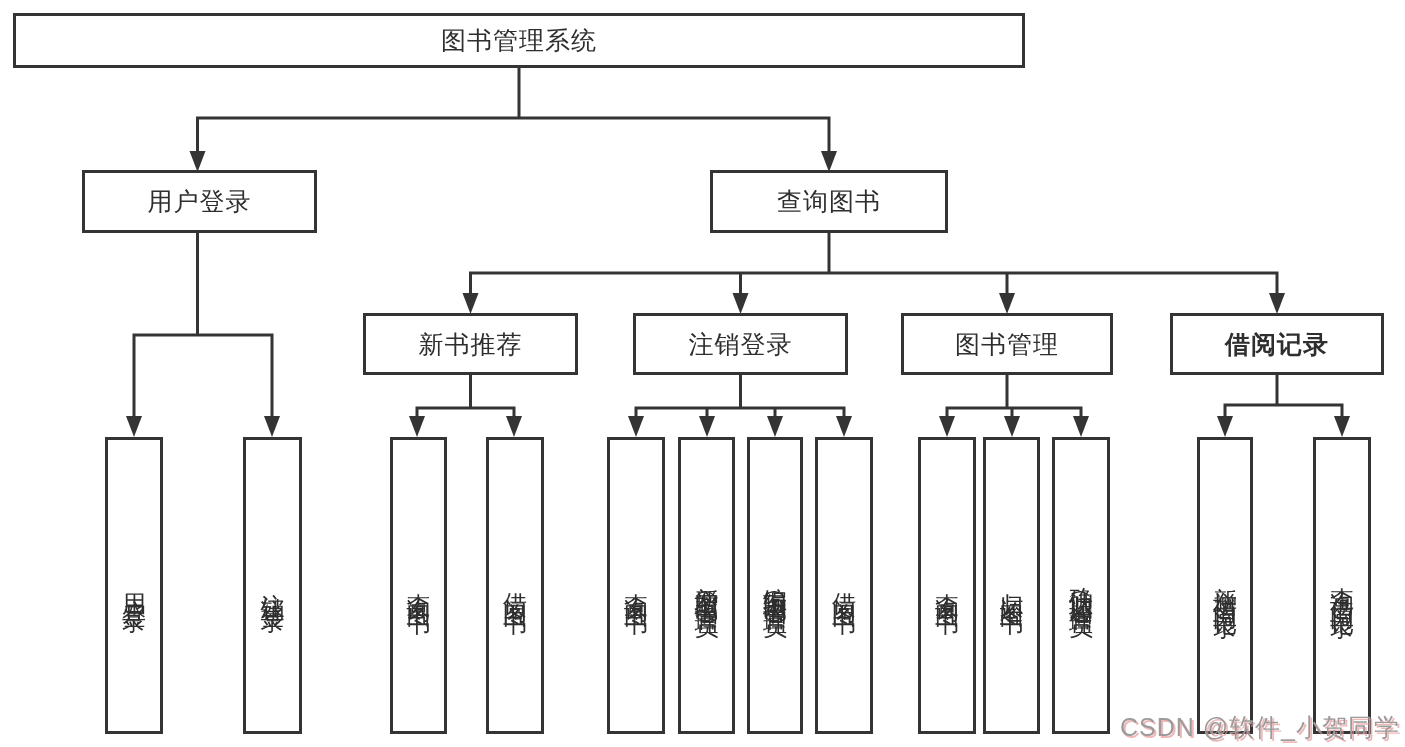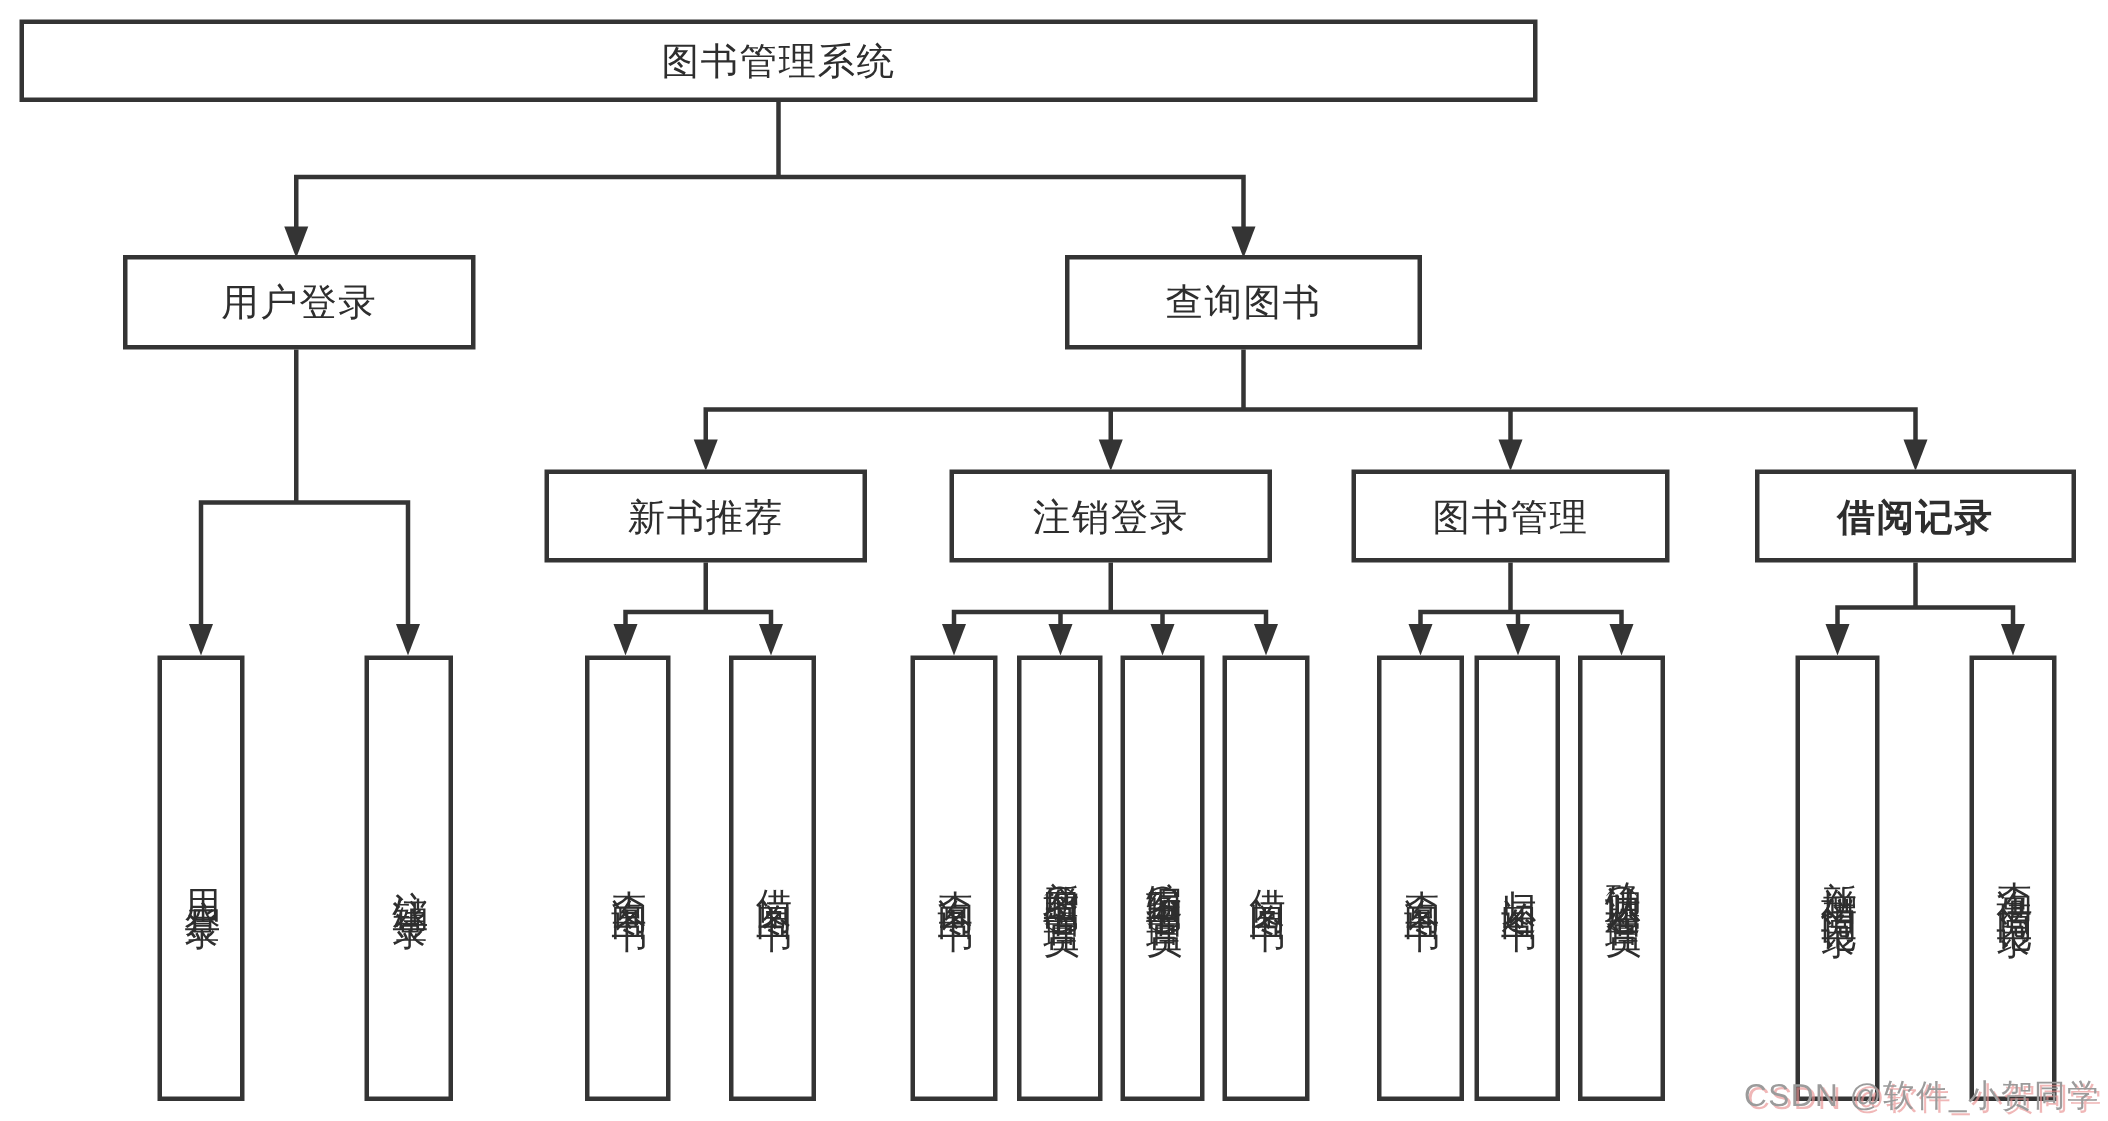--- a/index.html
+++ b/index.html
@@ -61,21 +61,21 @@
   .b-v8  { left: 815px;  top: 437px; width: 58px; height: 297px; }
   .b-v9  { left: 918px;  top: 437px; width: 58px; height: 297px; }
   .b-v10 { left: 983px;  top: 437px; width: 57px; height: 297px; }
   .b-v11 { left: 1052px; top: 437px; width: 58px; height: 297px; letter-spacing: 4px; }
   .b-v12 { left: 1197px; top: 437px; width: 56px; height: 297px; }
   .b-v13 { left: 1313px; top: 437px; width: 58px; height: 297px; }
   .watermark {
     position: absolute;
     right: 5px;
     bottom: 3px;
-    font-size: 21px;
+    font-size: 25px;
     letter-spacing: 1px;
     color: #9b9b9b;
     text-shadow: 2px 2px 0 rgba(232, 144, 144, 0.65);
     white-space: nowrap;
   }
 </style>
 </head>
 <body>
 
 <div id="stage">

